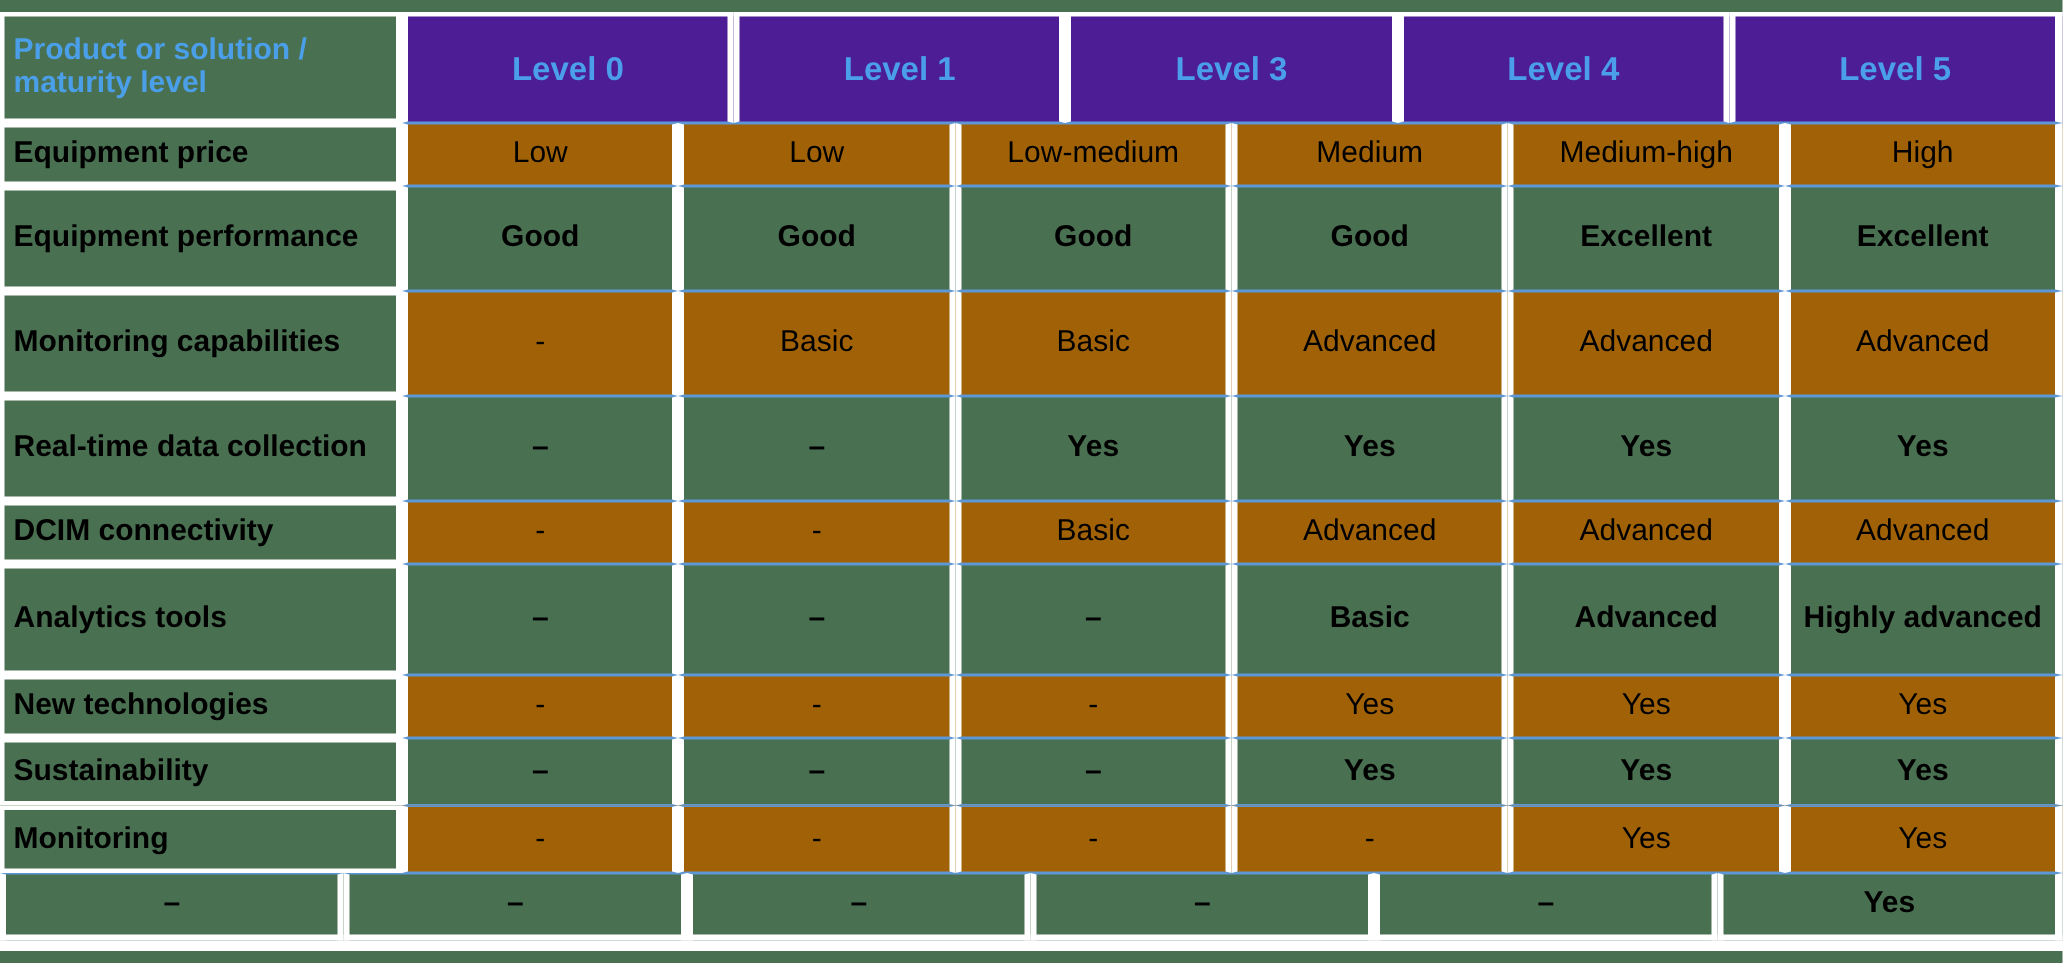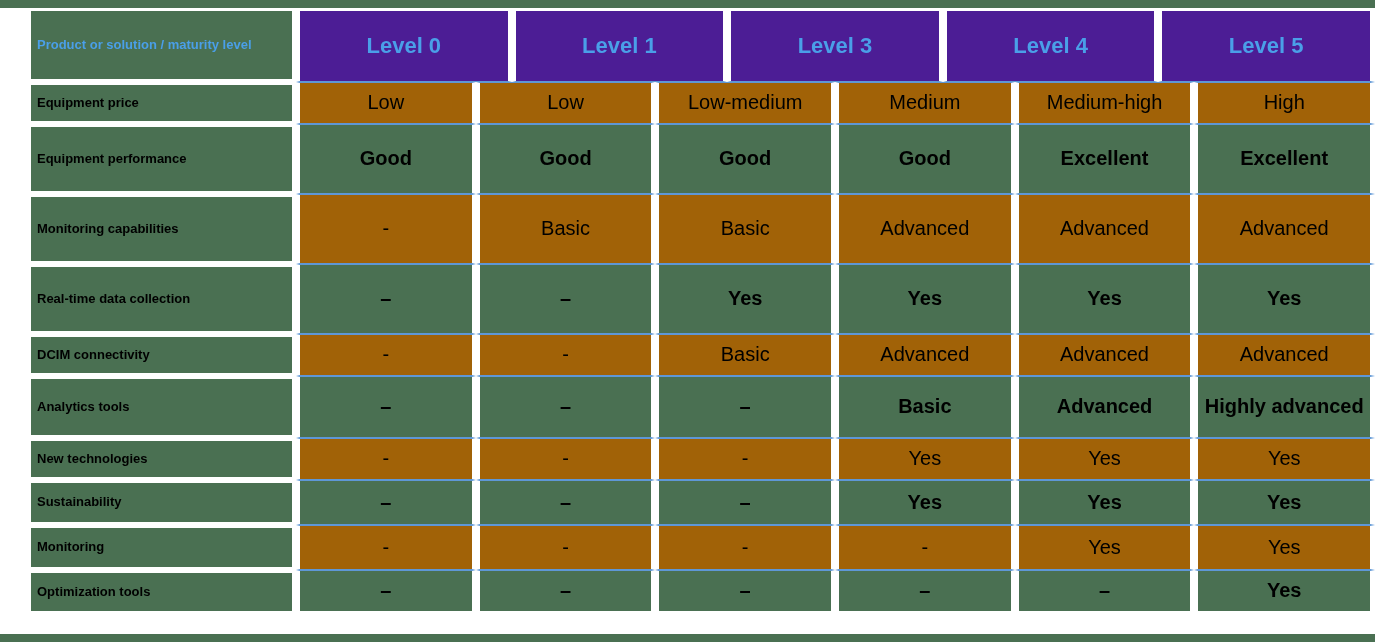--- a/index.html
+++ b/index.html
@@ -65,26 +65,25 @@
   }
 
   
   .cell.label {
     flex: 0 0 268px;
     width: 268px;
     justify-content: flex-start;
     text-align: left;
     background: #4A7052;
     font-weight: bold;
-    font-size: 13px;
+    font-size: 20px;
     border-top: 3px solid #ffffff;
     border-bottom: 3px solid #ffffff;
     border-right: 4px solid #ffffff;
     border-left: 3px solid #ffffff;
-    margin-left: 28px;
   }
   .row.header .cell.label {
     color: #4A9FE8;
     border-top: 3px solid #ffffff;
   }
 
   
   .cell.data {
     flex: 1 1 0;
     font-size: 20px;
@@ -189,21 +188,21 @@
     <div class="row grey" style="height:42px;">
       <div class="cell label">DCIM connectivity</div>
       <div class="cell data">-</div>
       <div class="cell data">-</div>
       <div class="cell data">Basic</div>
       <div class="cell data">Advanced</div>
       <div class="cell data">Advanced</div>
       <div class="cell data">Advanced</div>
     </div>
 
-    <div class="row green" style="height:62px;">
+    <div class="row green" style="height:74px;">
       <div class="cell label">Analytics tools</div>
       <div class="cell data">–</div>
       <div class="cell data">–</div>
       <div class="cell data">–</div>
       <div class="cell data">Basic</div>
       <div class="cell data">Advanced</div>
       <div class="cell data">Highly advanced</div>
     </div>
 
     <div class="row grey" style="height:42px;">
@@ -230,21 +229,20 @@
       <div class="cell label">Monitoring</div>
       <div class="cell data">-</div>
       <div class="cell data">-</div>
       <div class="cell data">-</div>
       <div class="cell data">-</div>
       <div class="cell data">Yes</div>
       <div class="cell data">Yes</div>
     </div>
 
     <div class="row green last" style="height:45px;">
-      <div class="cell label">Optimization tools</div>
       <div class="cell data">–</div>
       <div class="cell data">–</div>
       <div class="cell data">–</div>
       <div class="cell data">–</div>
       <div class="cell data">–</div>
       <div class="cell data">Yes</div>
     </div>
 
   </div>
 

